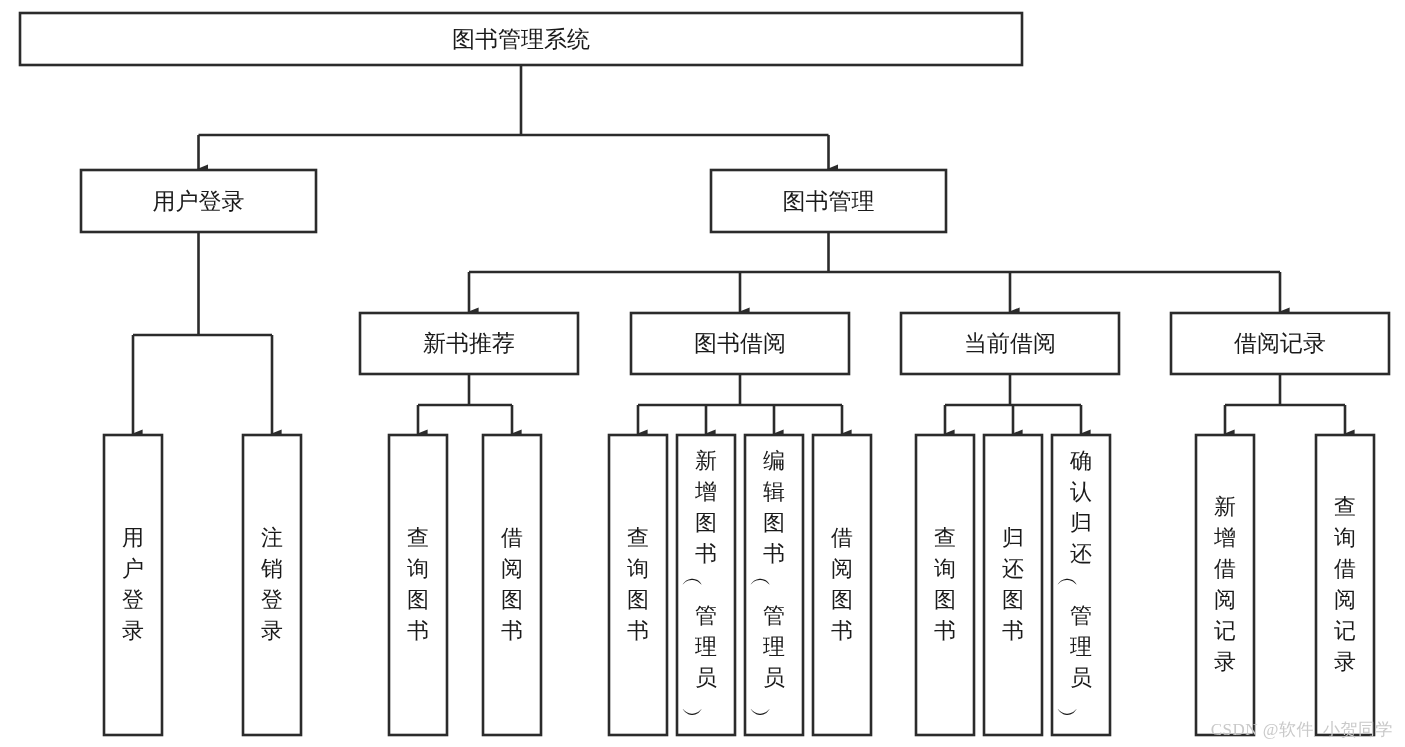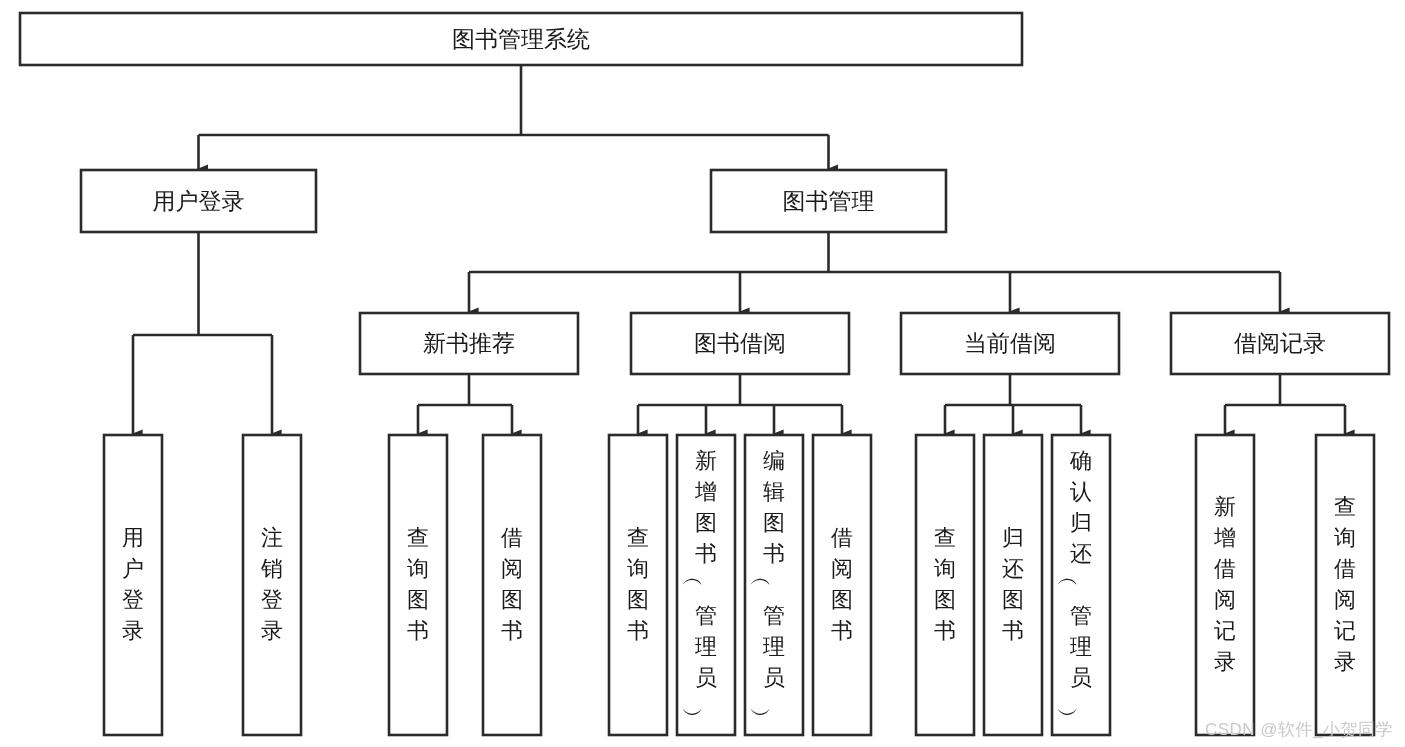--- a/index.html
+++ b/index.html
@@ -19,21 +19,21 @@
   .leaf-label{
     fill:#1a1a1a;font-size:22px;
     font-family:"DejaVu Sans","Liberation Sans",sans-serif;
     text-anchor:middle;
   }
   .conn{stroke:#2b2b2b;stroke-width:2.6;fill:none;stroke-linecap:butt;}
   .arrowhead{fill:#2b2b2b;}
   .watermark{
     position:absolute;right:12px;bottom:6px;
     font-size:17px;color:#c9c9c9;white-space:nowrap;
-    font-family:Liberation Sans, sans-serif;
+    font-family:Liberation Serif, serif;
     letter-spacing:0.5px;
   }
 </style>
 </head>
 <body>
 
 <svg id="diagram" viewBox="0 0 1405 747">
   <defs>
     <marker id="arrow" viewBox="0 0 12 12" refX="6" refY="10.5" markerWidth="11" markerHeight="11" orient="auto-start-reverse" markerUnits="userSpaceOnUse">
       <path d="M 1 0 L 11 0 L 6 12 z" class="arrowhead"></path>

